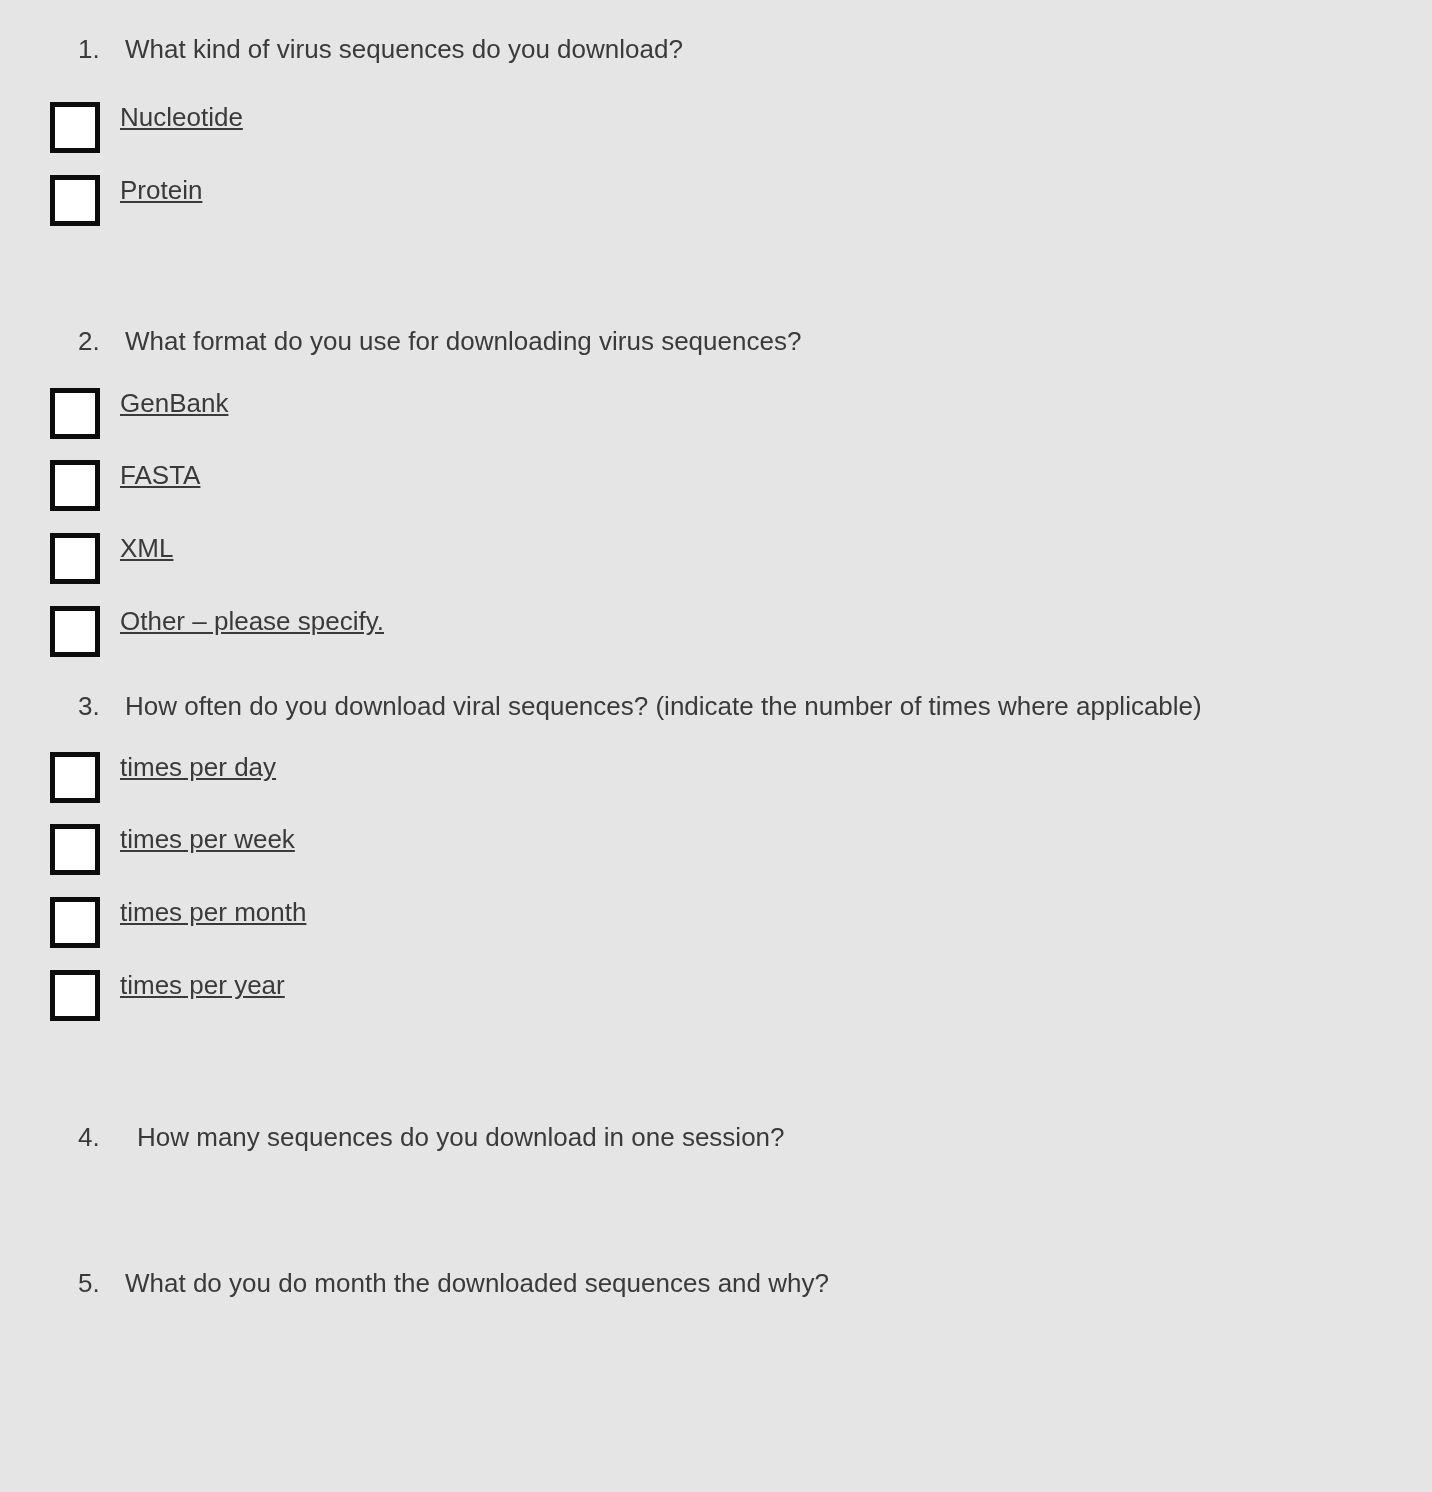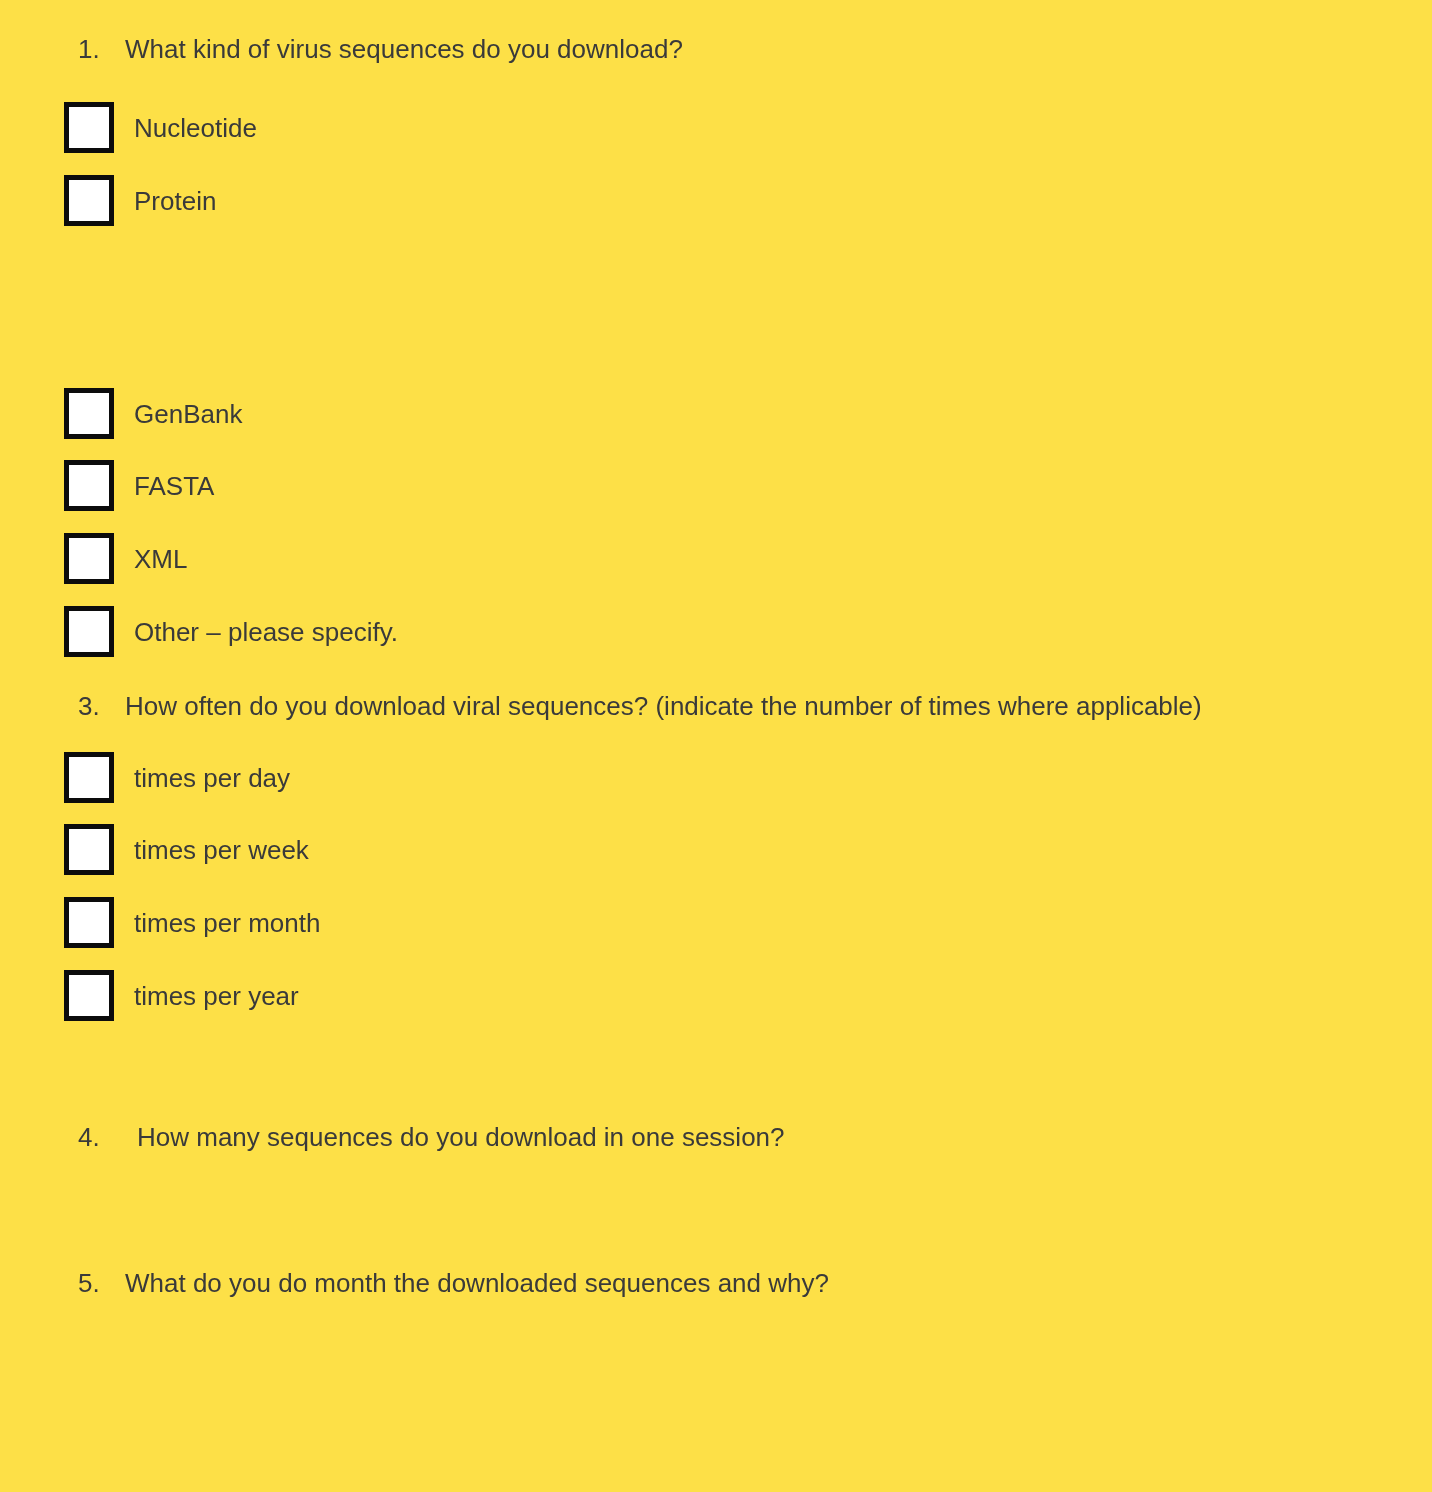--- a/index.html
+++ b/index.html
@@ -4,21 +4,21 @@
 <style>
   html, body {
     margin: 0;
     padding: 0;
     background: #ffffff;
   }
   #page {
     position: relative;
     width: 1432px;
     height: 1492px;
-    background: #fde047;
+    background: #e5e5e5;
     font-family: "Liberation Sans", sans-serif;
     color: #3a3a3a;
     overflow: hidden;
   }
   .question {
     position: absolute;
     left: 78px;
     font-size: 26px;
     line-height: 30px;
     white-space: nowrap;
@@ -26,23 +26,23 @@
   }
   .qnum {
     display: inline-block;
     width: 47px;
   }
   .question.wide-gap .qnum {
     width: 59px;
   }
   .option {
     position: absolute;
-    left: 64px;
+    left: 50px;
     display: flex;
-    align-items: center;
+    text-decoration: underline;
   }
   .checkbox {
     display: inline-block;
     width: 40px;
     height: 41px;
     border: 5px solid #0c0c0c;
     background: #ffffff;
     box-sizing: content-box;
     flex: 0 0 auto;
   }
@@ -66,20 +66,23 @@
   <div class="option" style="top:102px">
     <span class="checkbox"></span>
     <span class="option-label">Nucleotide</span>
   </div>
 
   <div class="option" style="top:175px">
     <span class="checkbox"></span>
     <span class="option-label">Protein</span>
   </div>
 
+  <div class="question" style="top:326px">
+    <span class="qnum">2.</span><span class="qtext">What format do you use for downloading virus sequences?</span>
+  </div>
 
   <div class="option" style="top:388px">
     <span class="checkbox"></span>
     <span class="option-label">GenBank</span>
   </div>
 
   <div class="option" style="top:460px">
     <span class="checkbox"></span>
     <span class="option-label">FASTA</span>
   </div>

